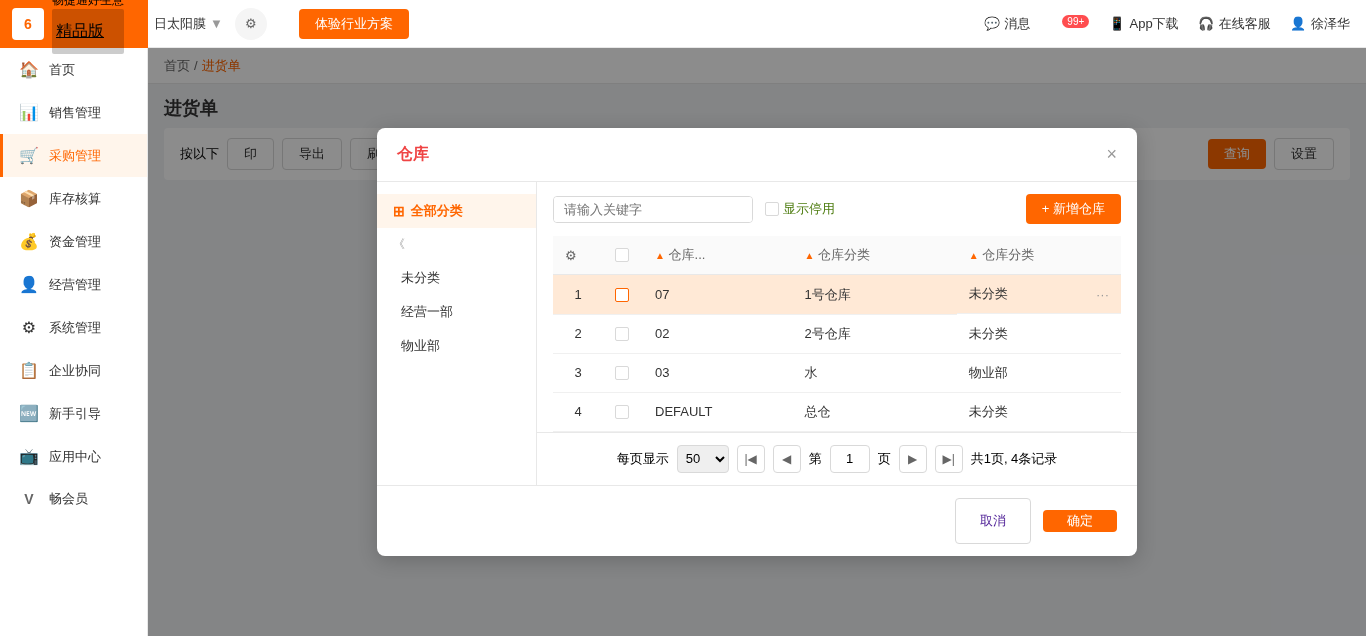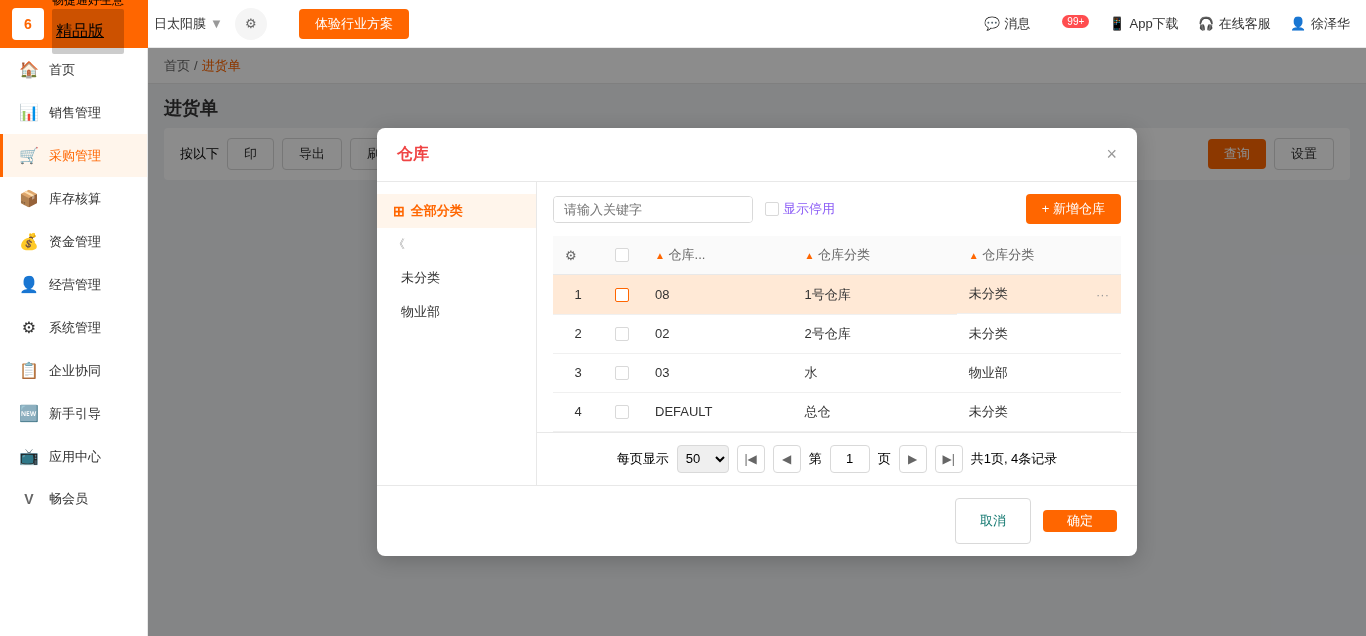--- a/index.html
+++ b/index.html
@@ -170,21 +170,21 @@
       overflow: hidden; width: 200px;
     }
     .search-input {
       border: none; outline: none; padding: 5px 10px;
       font-size: 13px; flex: 1; background: #fff;
     }
     .search-icon-btn {
       padding: 5px 8px; background: #fff; border: none; cursor: pointer; color: #999;
     }
     .show-disabled {
-      display: flex; align-items: center; gap: 4px; color: #8b5cf6; font-size: 13px;
+      display: flex; align-items: center; gap: 4px; color: #4d7c0f; font-size: 13px;
     }
     .checkbox-custom {
       width: 14px; height: 14px; border: 1px solid #d9d9d9;
       border-radius: 2px; background: #fff;
     }
 
     .data-table { width: 100%; border-collapse: collapse; }
     .data-table th {
       background: #fafafa; padding: 10px 12px;
       text-align: left; font-weight: normal; color: #666;
@@ -219,21 +219,21 @@
       padding: 0 4px; font-size: 13px; outline: none;
     }
 
     
     .modal-footer {
       display: flex; align-items: center; justify-content: flex-end;
       padding: 12px 20px; border-top: 1px solid #e8e8e8; gap: 12px;
     }
     .btn-cancel {
       padding: 13px 24px; border: 1px solid #d9d9d9; border-radius: 4px;
-      background: #fff; color: #0f766e; cursor: pointer; font-size: 13px;
+      background: #fff; color: #4c1d95; cursor: pointer; font-size: 13px;
     }
     .btn-confirm {
       padding: 2px 24px; border: none; border-radius: 4px;
       background: #ff6600; color: #fff; cursor: pointer; font-size: 13px;
     }
   </style>
 </head>
 <body>
 
 <div class="top-header">
@@ -361,20 +361,23 @@
           <div class="category-panel">
             <div class="category-all">
               <span class="category-grid-icon">⊞</span>
               <span>全部分类</span>
             </div>
             <div class="category-header">
               <span style="font-size:12px;color:#999;">《</span>
             </div>
             <div class="category-item">
               <span>未分类</span>
+            </div>
+            <div class="category-item">
+              <span>经营一部</span>
             </div>
             <div class="category-item">
               <span>物业部</span>
             </div>
           </div>
 
           <div class="table-panel">
 
             <div class="table-toolbar">
               <div style="display:flex;align-items:center;gap:12px;">
@@ -413,21 +416,21 @@
                       <span>仓库分类</span>
                     </th>
                   </tr>
                 </thead>
                 <tbody id="table-body">
                 <tr class="highlighted">
       <td class="col-gear">1</td>
       <td class="col-checkbox">
         <div class="checkbox-custom" style="border-color:#ff6600;"></div>
       </td>
-      <td>08</td>
+      <td>07</td>
       <td>1号仓库</td>
       <td style="display: flex; justify-content: space-between; align-items: center;">
                         <span>未分类</span>
                         <span style="color:#999;cursor:pointer;">···</span>
                       </td>
     </tr>
                     <tr>
       <td class="col-gear">2</td>
       <td class="col-checkbox">
         <div class="checkbox-custom" style=""></div>

